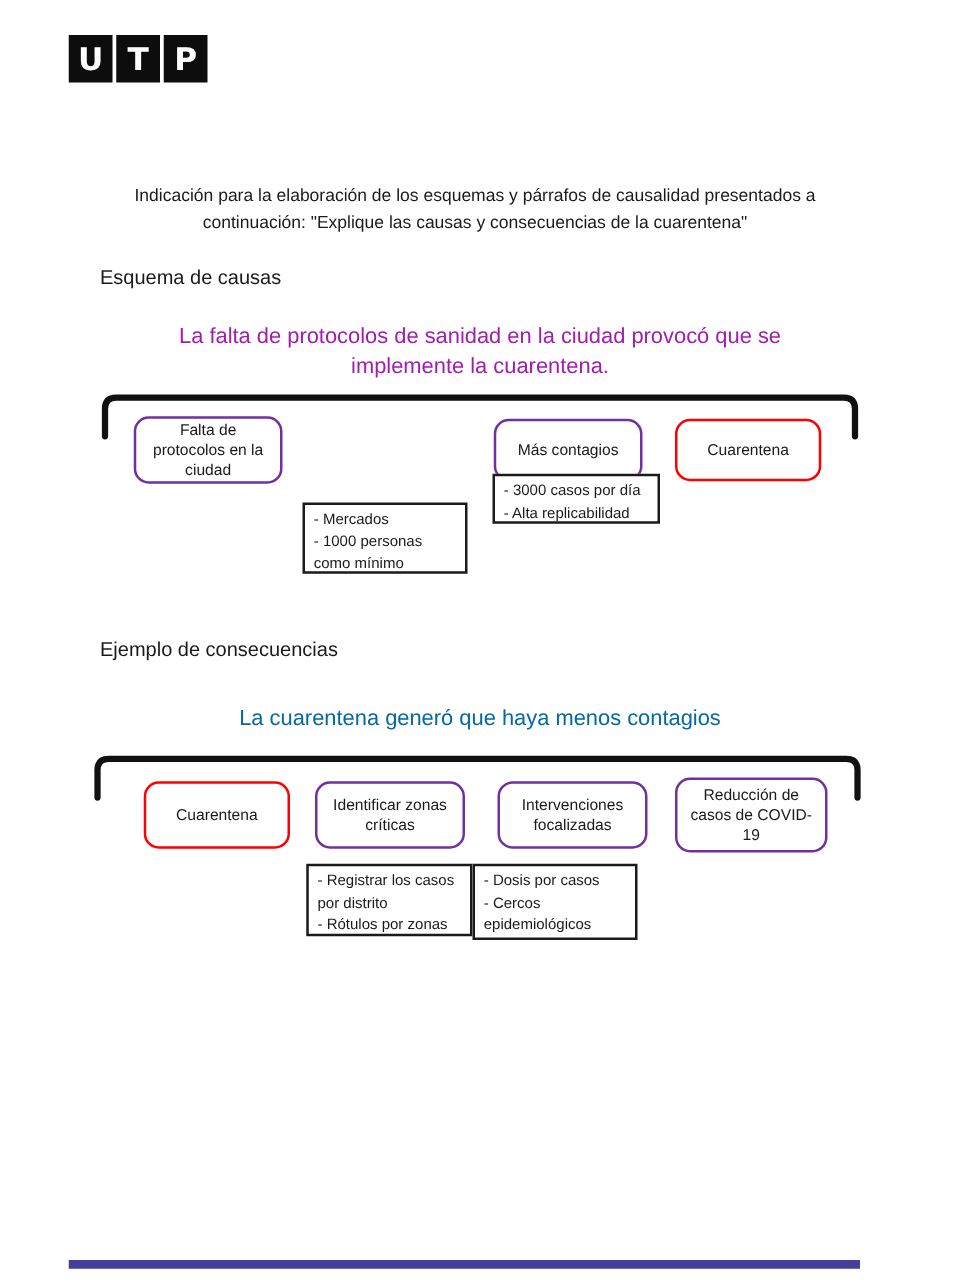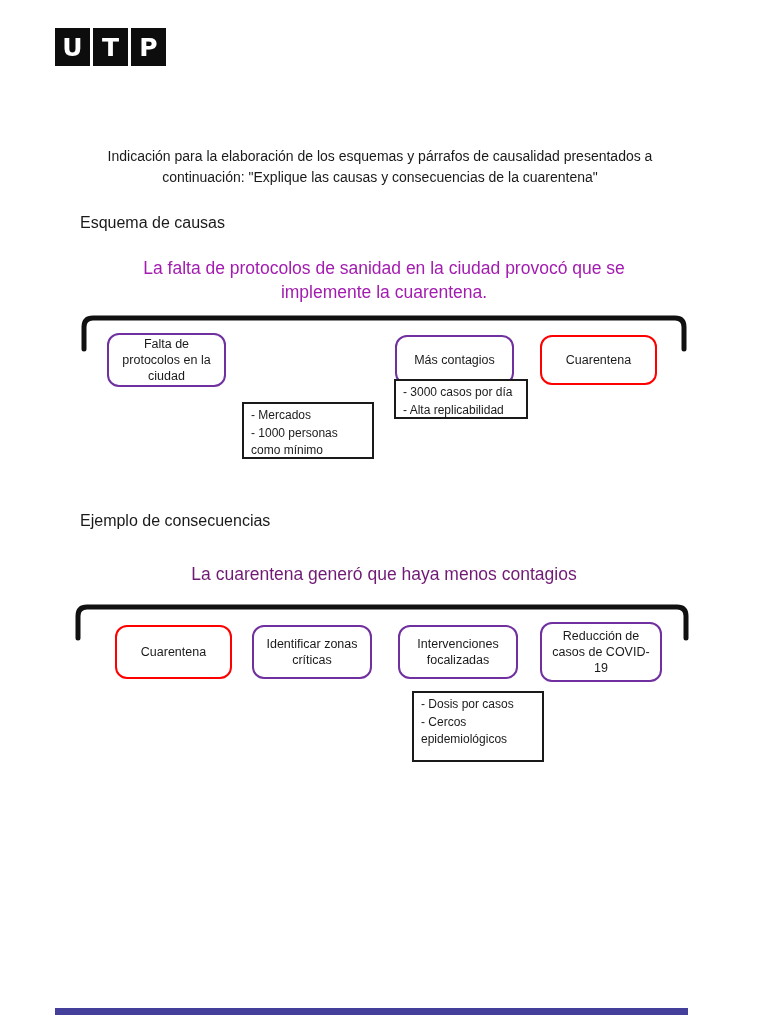--- a/index.html
+++ b/index.html
@@ -66,40 +66,45 @@
     <div>- Mercados</div>
     <div>- 1000 personas</div>
     <div>como mínimo</div>
   </div>
   <div class="note" style="left:394px;top:379px;width:134px;height:40px;">
     <div>- 3000 casos por día</div>
     <div>- Alta replicabilidad</div>
   </div>
 
   <div class="sec-heading" style="top:512px;">Ejemplo de consecuencias</div>
-  <div class="statement" style="top: 562px; color: #701a75;">La cuarentena generó que haya menos contagios</div>
+  <div class="statement" style="top: 562px; color: #0369a1;">La cuarentena generó que haya menos contagios</div>
 
   <svg class="bracket" style="left:62px;top:600px;" width="640" height="46" viewBox="0 0 640 46">
     <path d="M 16 38 L 16 16 Q 16 7 25 7 L 615 7 Q 624 7 624 16 L 624 38" fill="none" stroke="#111111" stroke-width="5" stroke-linecap="round"></path>
   </svg>
 
   <div class="cbox" style="left: 115px; top: 625px; width: 117px; height: 54px; border-color: rgb(255, 0, 0);">
     <span>Cuarentena</span>
   </div>
   <div class="cbox" style="left: 252px; top: 625px; width: 120px; height: 54px; border-color: rgb(112, 48, 160);">
     <span>Identificar zonas críticas</span>
   </div>
   <div class="cbox" style="left: 398px; top: 625px; width: 120px; height: 54px; border-color: rgb(112, 48, 160);">
     <span>Intervenciones focalizadas</span>
   </div>
   <div class="cbox" style="left: 540px; top: 622px; width: 122px; height: 60px; border-color: rgb(112, 48, 160);">
     <span>Reducción de casos de COVID-19</span>
   </div>
 
-  <div class="note" style="left:412px;top:691px;width:132px;height:71px;">
+  <div class="note" style="left:245px;top:691px;width:133px;height:58px;">
+    <div>- Registrar los casos</div>
+    <div>por distrito</div>
+    <div>- Rótulos por zonas</div>
+  </div>
+  <div class="note" style="left:378px;top:691px;width:132px;height:61px;">
     <div>- Dosis por casos</div>
     <div>- Cercos</div>
     <div>epidemiológicos</div>
   </div>
 
   <div class="footer-bar" style="background: rgb(69, 63, 156);"></div>
 
 </div>
 
 </body></html>

